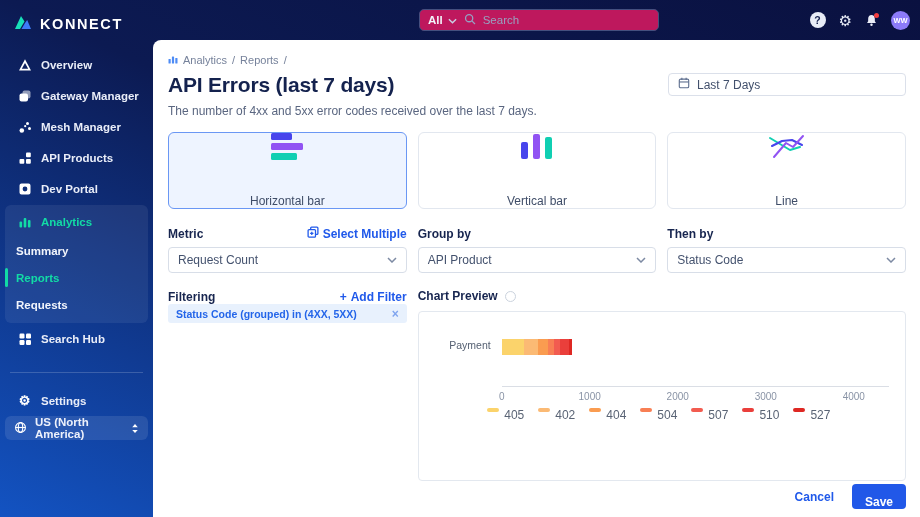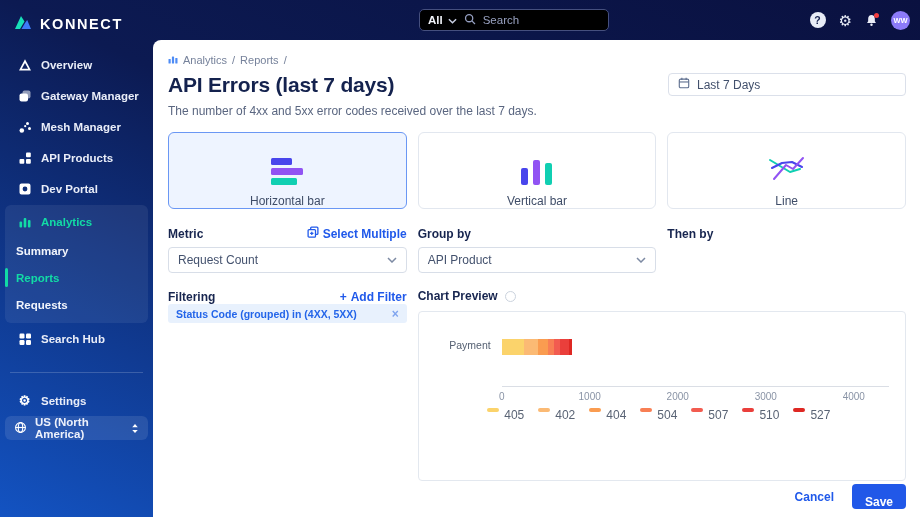--- a/index.html
+++ b/index.html
@@ -19,42 +19,42 @@
 .subitem{display:flex;align-items:center;height:27px;padding-left:11px;font-size:11.5px;font-weight:bold;color:#F2F5FC;position:relative;cursor:pointer}
 .subitem.active{color:#12DBA5}
 .subitem.active::before{content:"";position:absolute;left:0;top:4px;bottom:4px;width:3px;background:#12DBA5;border-radius:2px}
 .sb-divider{height:1px;background:rgba(255,255,255,.18);margin:18px 10px 12px}
 .gear-glyph{font-size:13px;line-height:1;color:#fff}
 .region{margin:auto 5px 7px;height:29px;background:rgba(255,255,255,.1);border-radius:6px;display:flex;align-items:center;gap:8px;padding:0 9px;font-size:11.5px;font-weight:bold;cursor:pointer}
 .region .sorter{margin-left:auto;display:flex}
 
 
 .topbar{position:absolute;left:153px;right:0;top:0;height:40px;display:flex;align-items:center;padding-right:10px}
-.search{margin-left:266px;width:190px;height:22px;background:#000000;border:1px solid #454F7E;border-radius:5px;display:flex;align-items:center;padding:0 8px;gap:7px}
+.search{margin-left:266px;width:240px;height:22px;background:#be185d;border:1px solid #454F7E;border-radius:5px;display:flex;align-items:center;padding:0 8px;gap:7px}
 .scope{font-size:11.5px;font-weight:bold;color:#F2F4FA;display:flex;gap:5px;align-items:center;cursor:pointer}
 .search input{background:transparent;border:none;outline:none;color:#C7CDE3;font-size:11.5px;width:120px;font-family:"Liberation Sans",sans-serif}
 .search input::placeholder{color:#98A1C0}
 .tb-icons{margin-left:auto;display:flex;align-items:center;gap:13px}
 .help{width:16px;height:16px;border-radius:50%;background:#E8ECF6;color:#131F4C;font-size:10.5px;font-weight:bold;display:flex;align-items:center;justify-content:center;cursor:pointer}
 .tb-gear{font-size:15px;color:#E8ECF6;cursor:pointer;line-height:1}
 .bellwrap{position:relative;cursor:pointer;display:flex}
 .belldot{position:absolute;top:-1px;right:-1px;width:5px;height:5px;border-radius:50%;background:#F43F3F}
 .avatar{width:19px;height:19px;border-radius:50%;background:#8C7BF8;color:#fff;font-size:7.5px;font-weight:bold;display:flex;align-items:center;justify-content:center;cursor:pointer}
 
 
 .panel{position:absolute;left:153px;top:40px;right:0;bottom:0;background:#fff;border-top-left-radius:8px;padding:14px 14px 0 15px}
 .breadcrumb{display:flex;align-items:center;gap:5px;font-size:11px;color:#76829B}
 .crumb{cursor:pointer}
 .page-title{font-size:21px;font-weight:bold;color:#14224E;margin-top:7px;letter-spacing:-.2px}
 .subtitle{font-size:12px;color:#5A6680;margin-top:7px}
 .date-btn{position:absolute;top:33px;right:14px;width:238px;height:23px;border:1px solid #DBE0EA;border-radius:4px;background:#fff;display:flex;align-items:center;gap:7px;padding:0 9px;font-size:12px;color:#42506C;cursor:pointer}
 
 .grid3{display:grid;grid-template-columns:1fr 1fr 1fr;gap:11px}
 .cards{margin-top:14px}
-.card{height:77px;border:1px solid #E2E7EF;border-radius:6px;background:#fff;display:flex;flex-direction:column;align-items:center;justify-content:flex-end;gap:9px;cursor:pointer}
+.card{height:77px;border:1px solid #E2E7EF;border-radius:6px;background:#fff;display:flex;flex-direction:column;align-items:center;justify-content:space-between;gap:9px;cursor:pointer}
 .card.selected{background:#EEF4FF;border-color:#6A97F4}
 .card-label{font-size:12px;color:#3F4D68}
 .hbars{display:flex;flex-direction:column;gap:3px;align-items:flex-start}
 .hb{height:7px;border-radius:1.5px}
 .hb1{width:21px;background:#4845EC}.hb2{width:32px;background:#9153F3}.hb3{width:26px;background:#10CFB2}
 .vbars{display:flex;gap:5px;align-items:flex-end;height:26px}
 .vb{width:7px;border-radius:2px}
 .vb1{height:17px;background:#4845EC}.vb2{height:25px;background:#9153F3}.vb3{height:22px;background:#10CFB2}
 
 .controls{margin-top:17px}
@@ -322,20 +322,28 @@
             <svg viewBox="0 0 10 6" width="10" height="6" fill="none" stroke="#7D8AA3" stroke-width="1.5">
               <polyline points="1,1 5,5 9,1"></polyline>
             </svg>
           </span>
       </div>
     </div>
     <div>
       <div class="ctl-head">
           <span class="ctl-label">Then by</span>
         </div>
+      <div class="select">
+        <span>Status Code</span>
+        <span class="caret">
+            <svg viewBox="0 0 10 6" width="10" height="6" fill="none" stroke="#7D8AA3" stroke-width="1.5">
+              <polyline points="1,1 5,5 9,1"></polyline>
+            </svg>
+          </span>
+      </div>
     </div>
   </div>
 
   <div class="grid3 filterrow">
     <div>
       <div class="ctl-head">
         <span class="ctl-label">Filtering</span>
         <span class="link">
           <span>+</span>
           <span>Add Filter</span>

